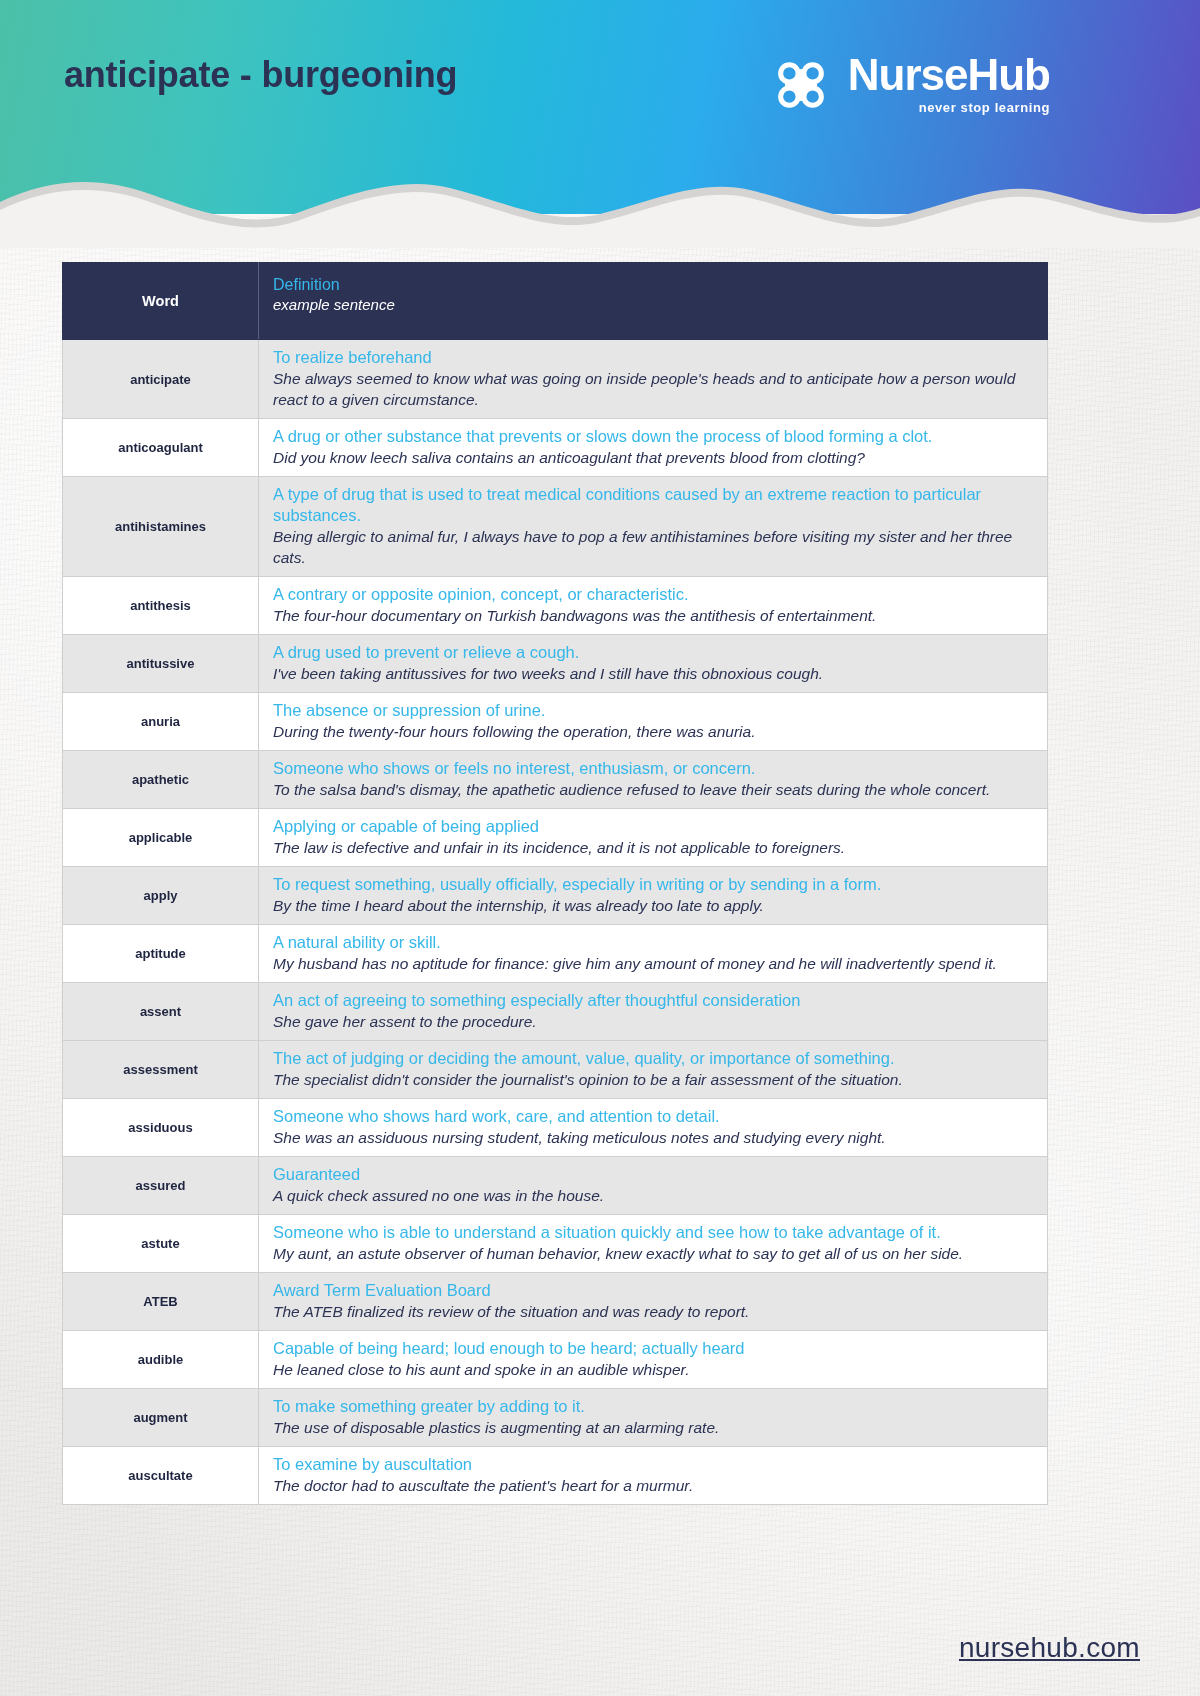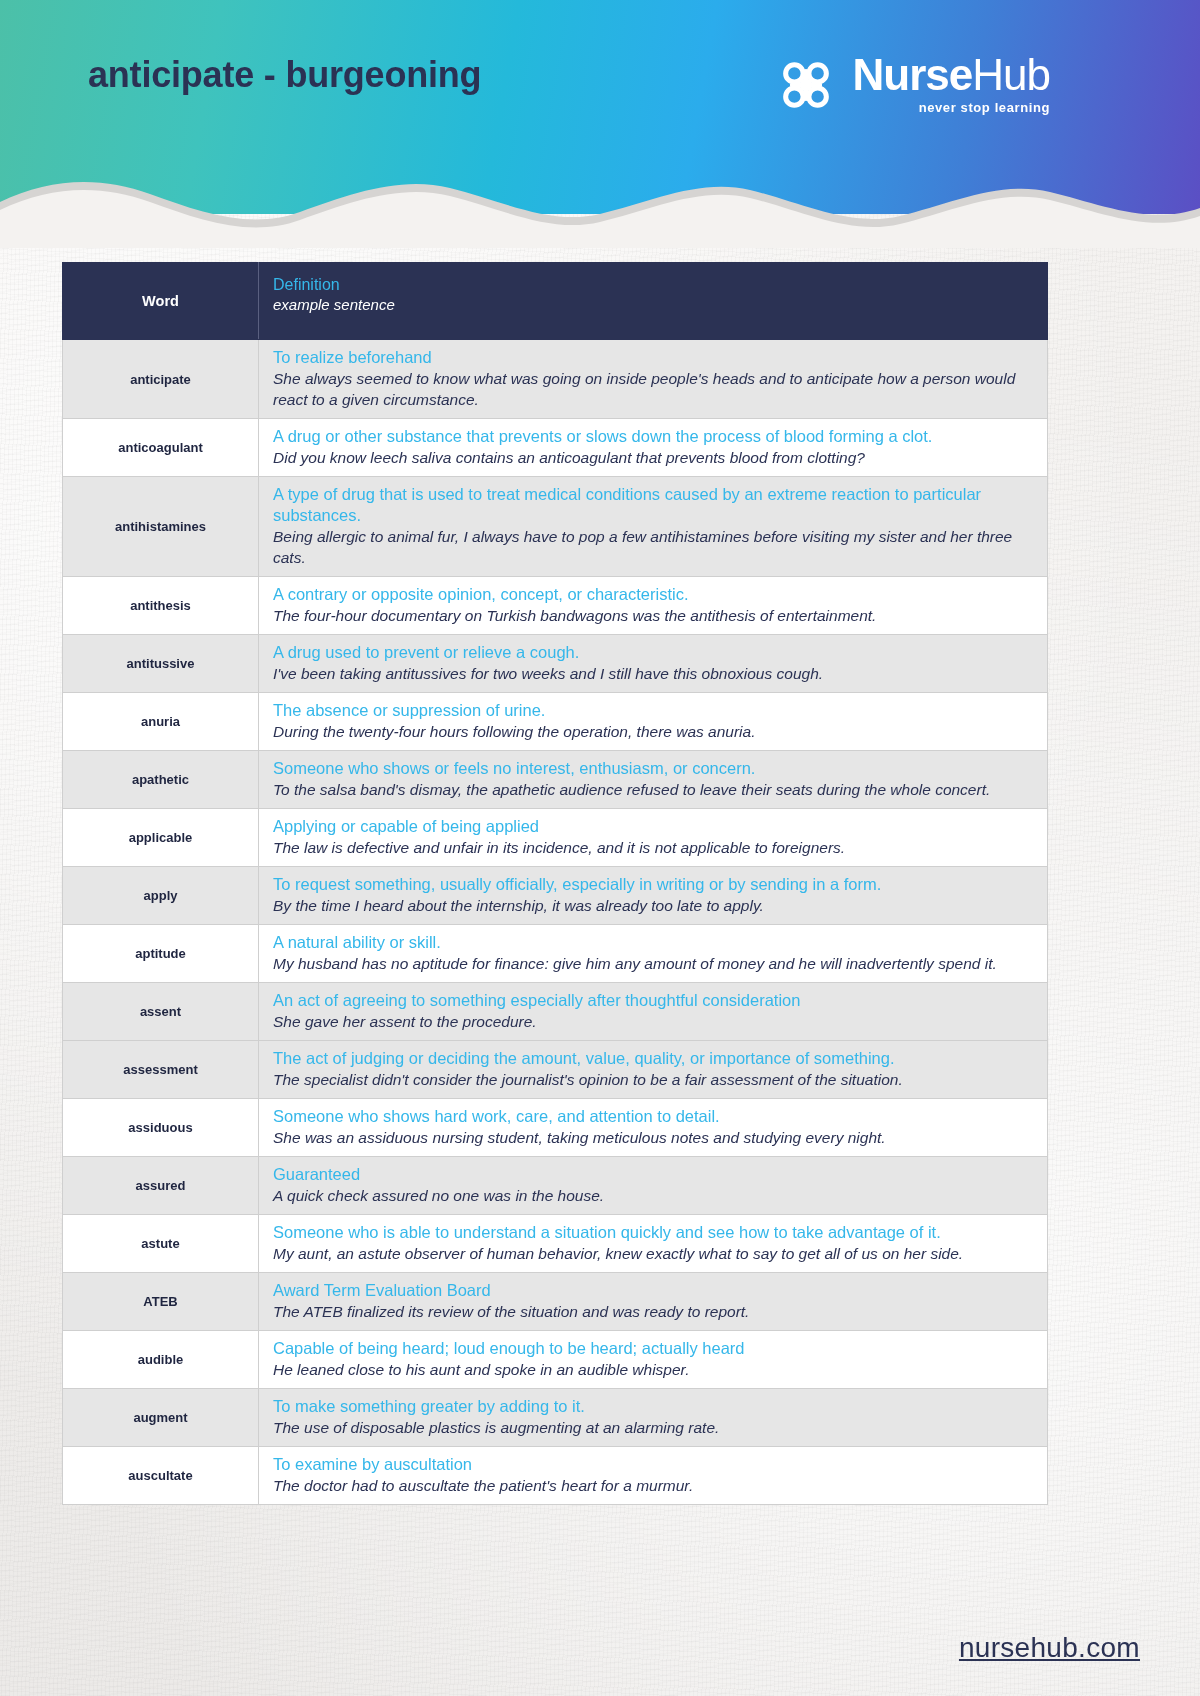--- a/index.html
+++ b/index.html
@@ -47,21 +47,20 @@
   }
   .page-title {
     position: absolute;
     left: 64px;
     top: 54px;
     font-size: 36px;
     font-weight: bold;
     color: #2b3254;
     letter-spacing: -0.2px;
     white-space: nowrap;
-    margin-left: 24px;
   }
 
   
   .brand {
     position: absolute;
     right: 150px;
     top: 52px;
     display: flex;
     align-items: flex-start;
     gap: 16px;
@@ -78,21 +77,21 @@
     align-items: flex-end;
   }
   .brand-name {
     font-size: 44px;
     line-height: 46px;
     color: #ffffff;
     font-weight: bold;
     letter-spacing: -1px;
     white-space: nowrap;
   }
-  .brand-name .thin { font-weight: 400; text-align: right; }
+  .brand-name .thin { font-weight: 700; text-align: right; }
   .brand-tag {
     font-size: 13px;
     color: #ffffff;
     font-weight: bold;
     letter-spacing: 0.6px;
     margin-top: 2px;
     white-space: nowrap;
   }
 
   

